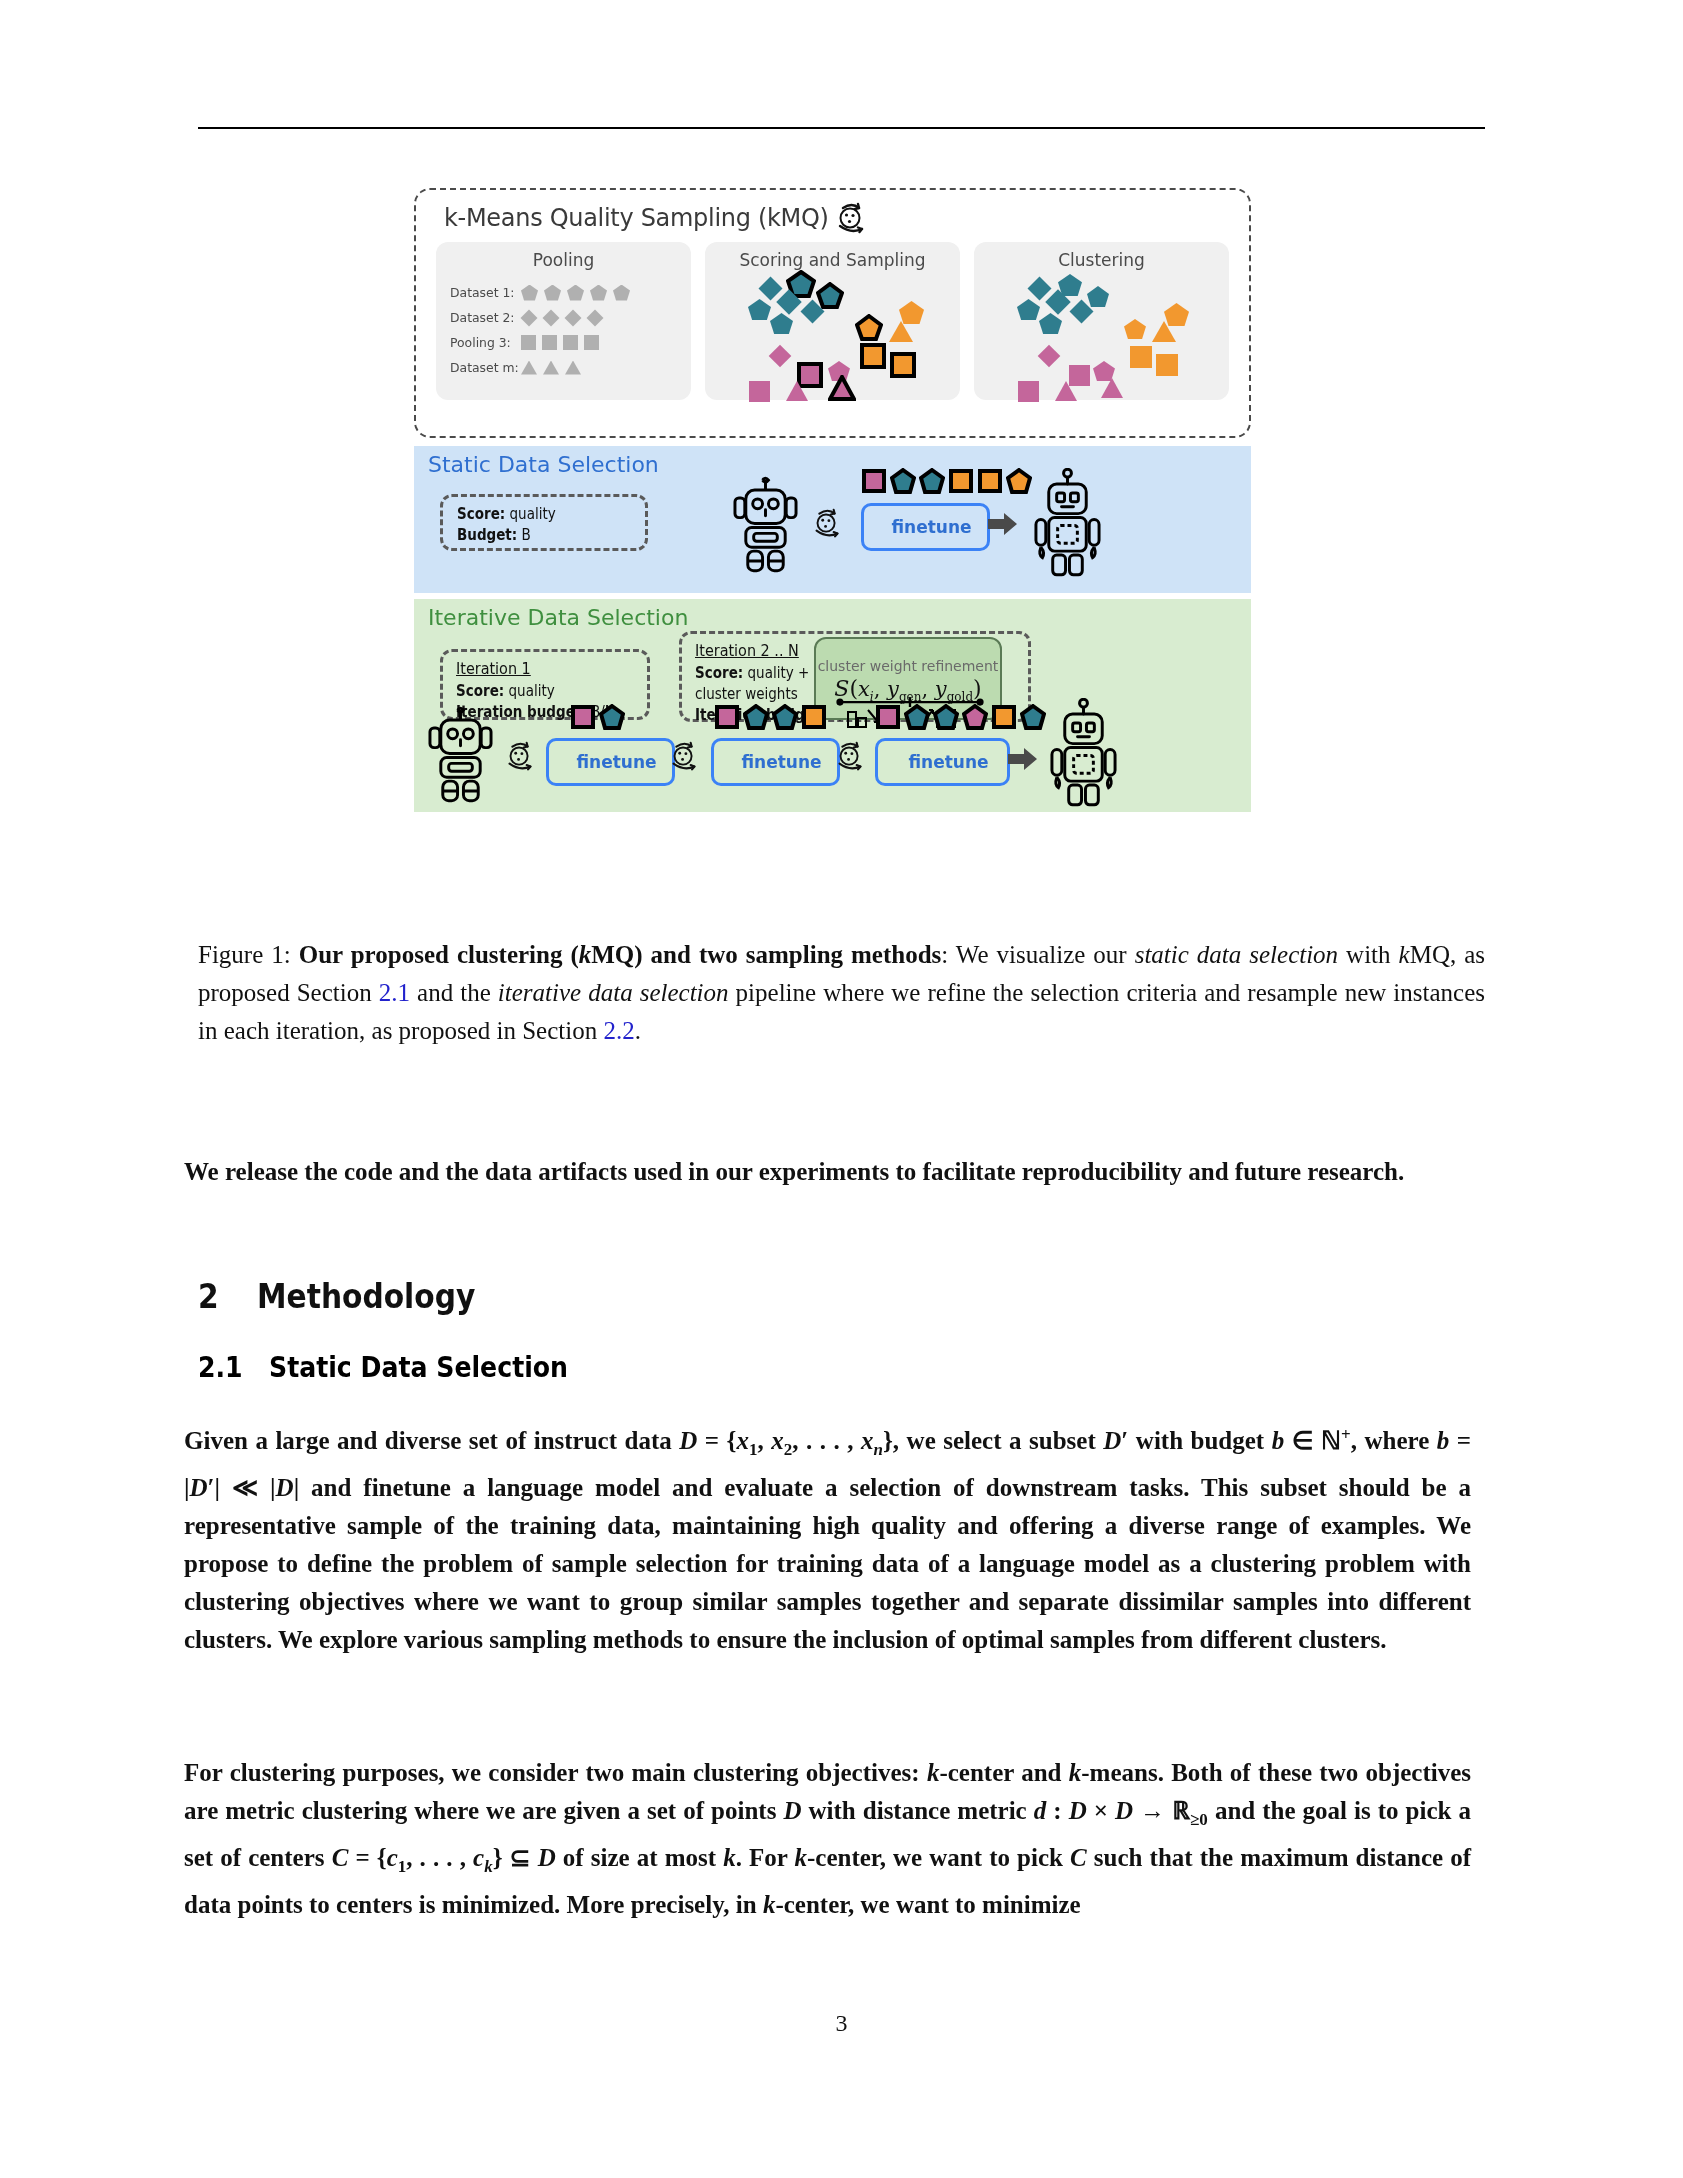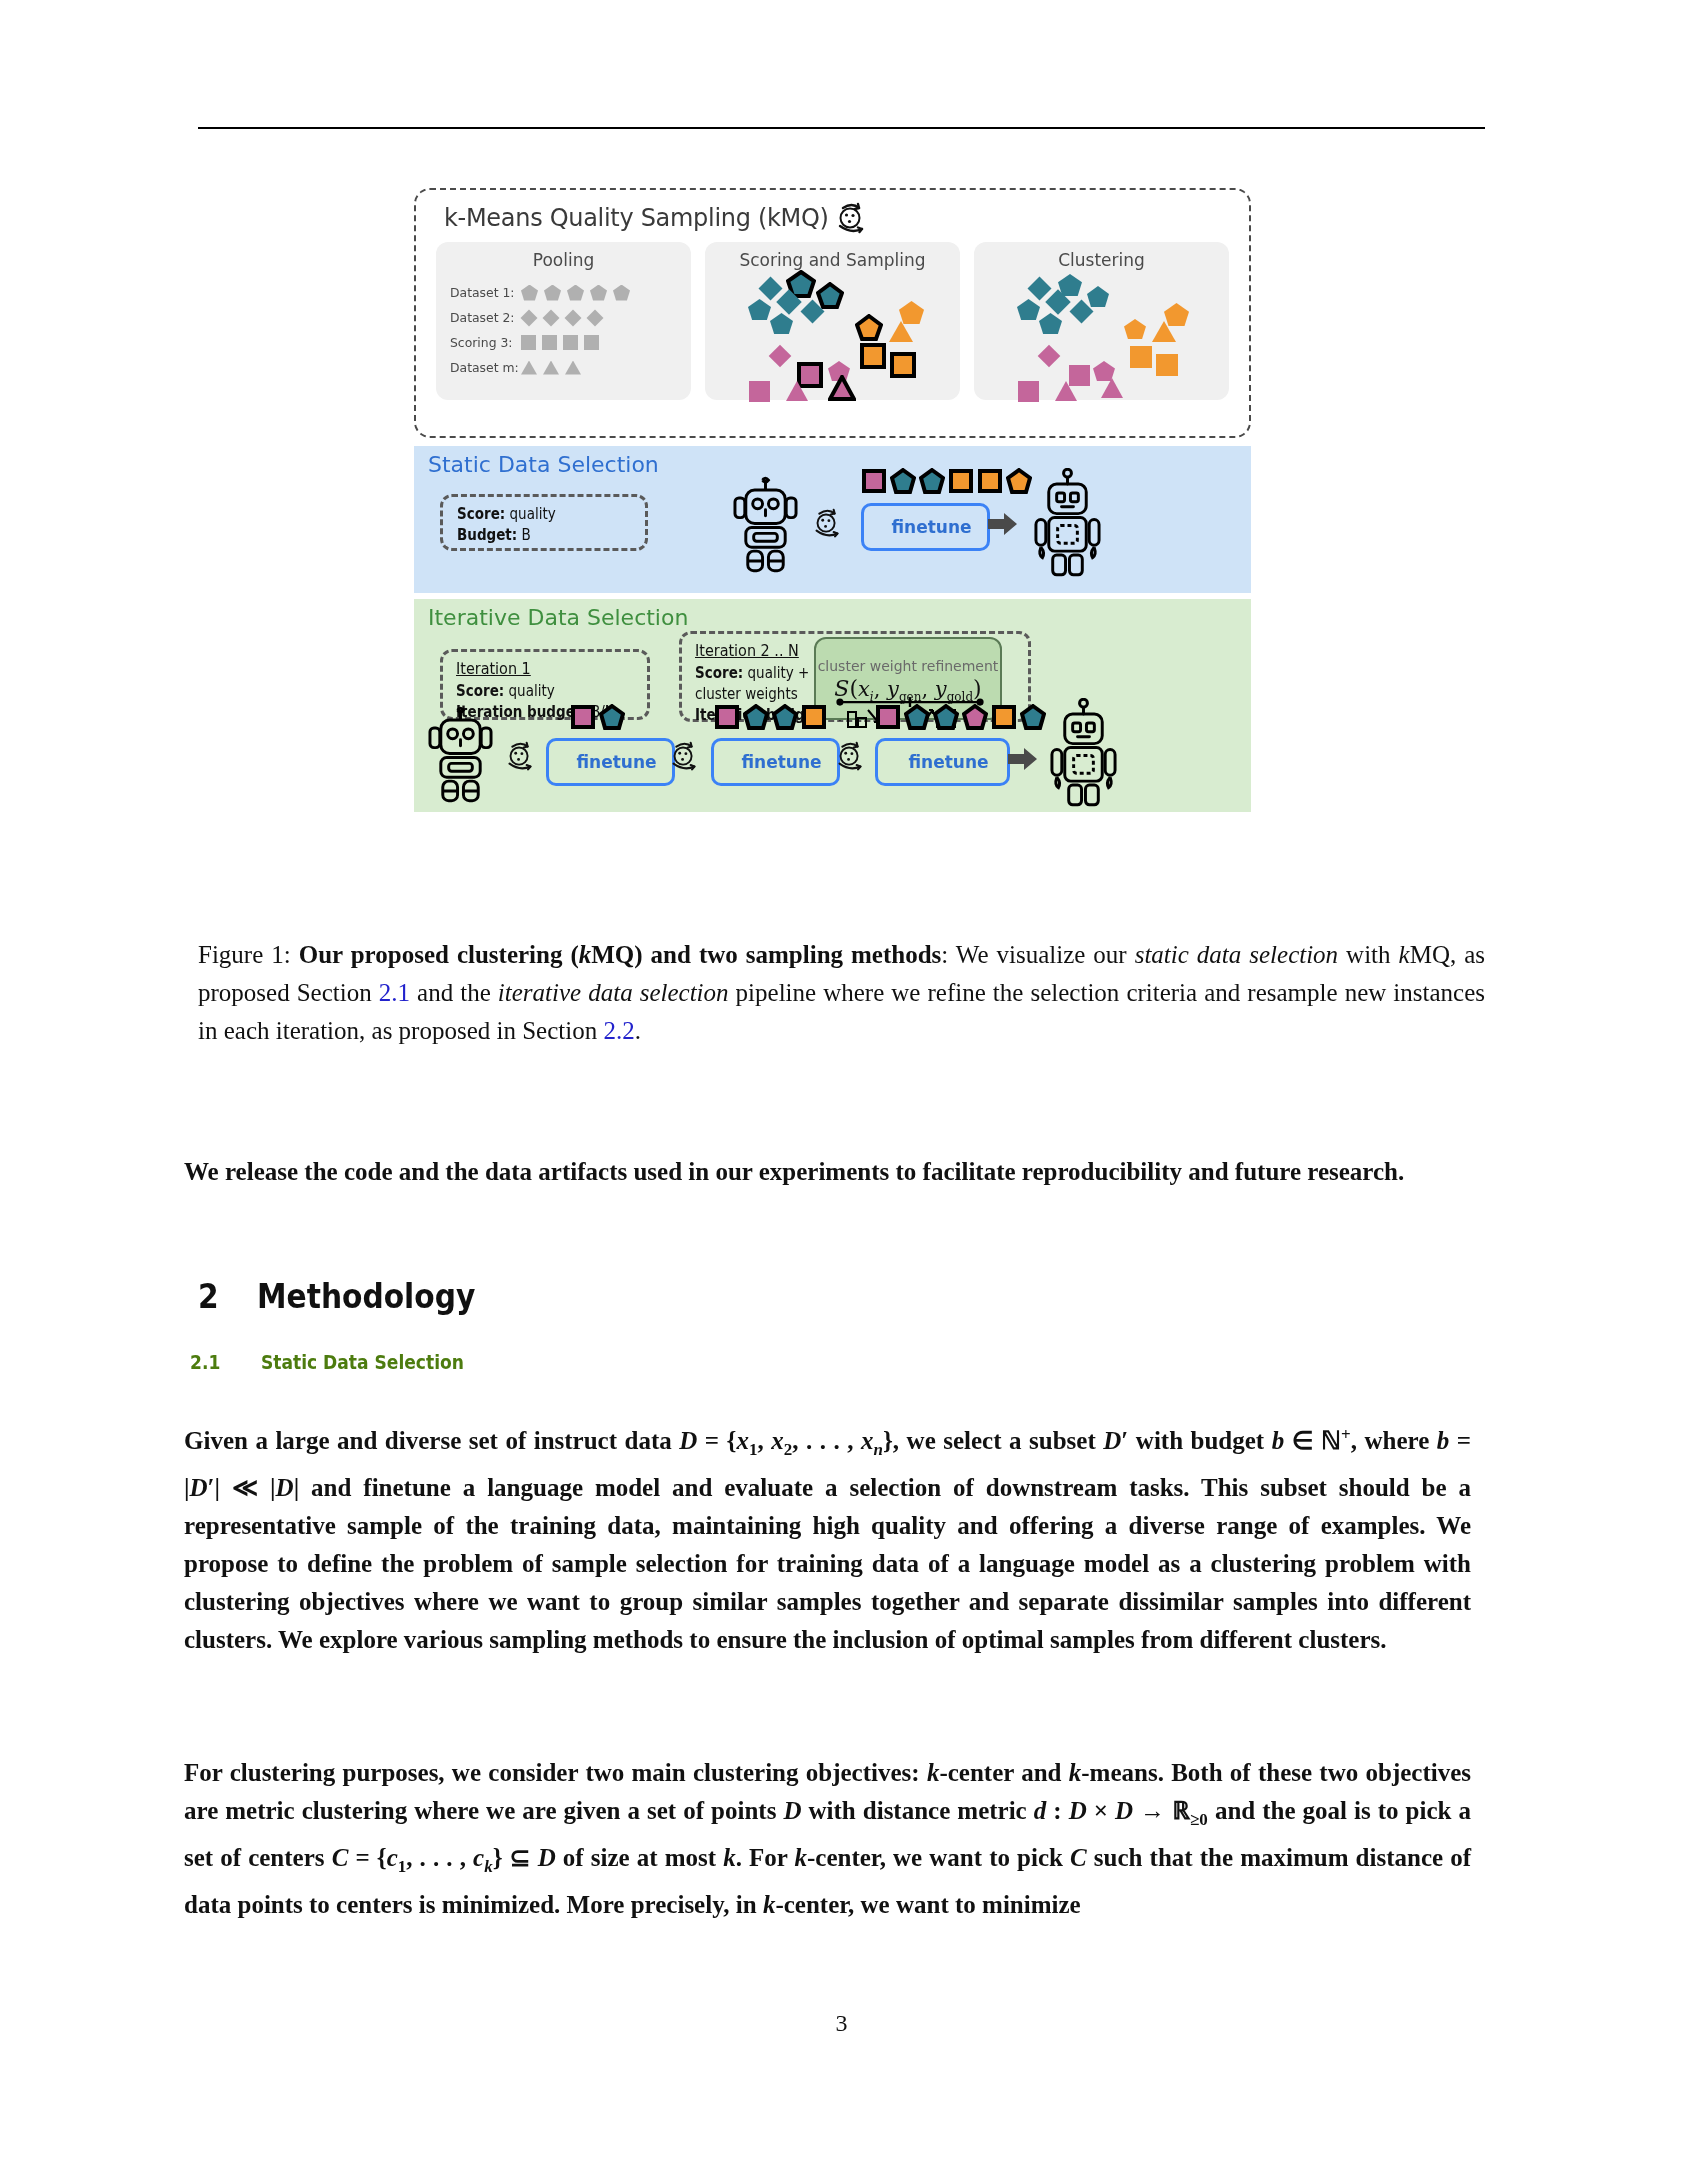--- a/index.html
+++ b/index.html
@@ -225,25 +225,25 @@
     position: absolute;
     left: 198px;
     font-family: "DejaVu Sans Condensed", "DejaVu Sans", sans-serif;
     font-weight: 700;
     font-size: 33px;
     color: #111;
   }
   .h1 .num { display: inline-block; width: 59px; }
   .h2 {
     position: absolute;
-    left: 190px;
+    left: 198px;
     font-family: "DejaVu Sans Condensed", "DejaVu Sans", sans-serif;
     font-weight: 700;
-    font-size: 19px;
-    color: #4d7c0f;
+    font-size: 28px;
+    color: #000000;
   }
   .h2 .num { display: inline-block; width: 71px; }
   .pageno {
     position: absolute;
     left: 0; top: 2010px;
     width: 1683px;
     text-align: center;
     font-size: 24px;
     color: #111;
   }
@@ -296,21 +296,21 @@
             <div class="pool-row">
               <span class="pool-label">Dataset 2:</span>
               <span class="pool-shapes">
                 <span class="sh dia" style="width:12px;height:12px;background:#b0b0b0;margin:0 2px;"></span>
                 <span class="sh dia" style="width:12px;height:12px;background:#b0b0b0;margin:0 2px;"></span>
                 <span class="sh dia" style="width:12px;height:12px;background:#b0b0b0;margin:0 2px;"></span>
                 <span class="sh dia" style="width:12px;height:12px;background:#b0b0b0;margin:0 2px;"></span>
               </span>
             </div>
             <div class="pool-row">
-              <span class="pool-label">Scoring 3:</span>
+              <span class="pool-label">Pooling 3:</span>
               <span class="pool-shapes">
                 <span class="sh sq" style="width:15px;height:15px;background:#b0b0b0;"></span>
                 <span class="sh sq" style="width:15px;height:15px;background:#b0b0b0;"></span>
                 <span class="sh sq" style="width:15px;height:15px;background:#b0b0b0;"></span>
                 <span class="sh sq" style="width:15px;height:15px;background:#b0b0b0;"></span>
               </span>
             </div>
             <div class="pool-row">
               <span class="pool-label">Dataset m:</span>
               <span class="pool-shapes">

